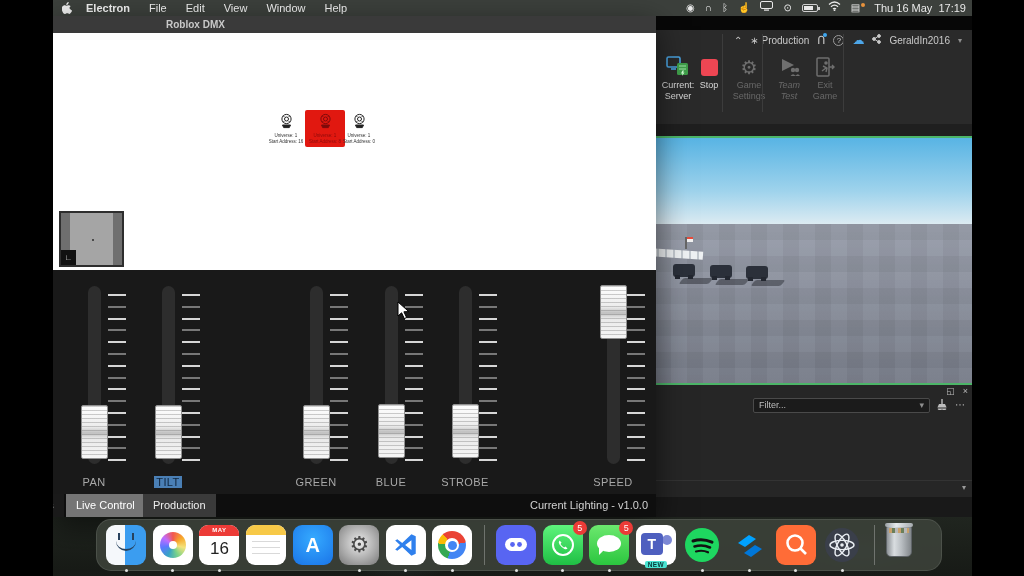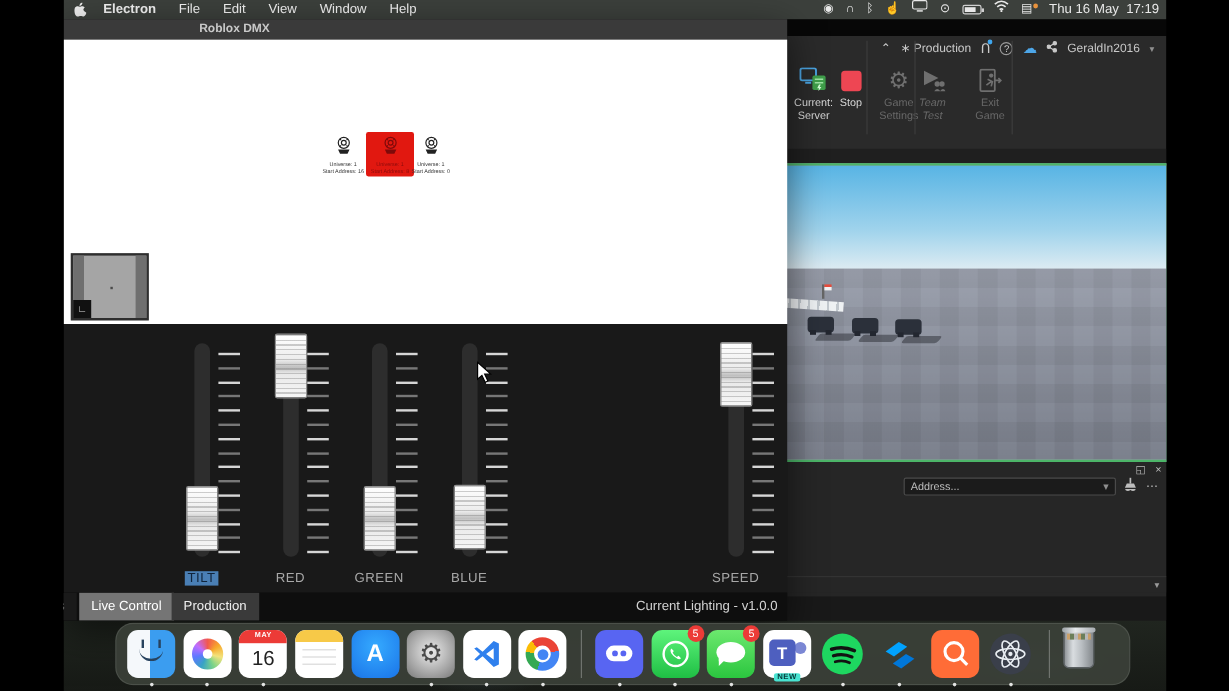--- a/index.html
+++ b/index.html
@@ -227,21 +227,21 @@
             </div>
             <div class="rlab">Stop</div>
           </div>
           <div class="rb disabled" style="left: 70px;">
             <div class="ric">
               <span class="gear-glyph">⚙</span>
             </div>
             <div class="rlab">Game
 Settings</div>
           </div>
-          <div class="rb disabled" style="left: 98px; font-style: italic;">
+          <div class="rb disabled" style="left: 110px; font-style: italic;">
             <div class="ric">
               <svg width="22" height="20" viewBox="0 0 22 20">
                 <path d="M4 2 L16 8 L4 14 Z" fill="#6f6f6f"></path>
                 <circle cx="15" cy="13" r="2.2" fill="#6f6f6f"></circle>
                 <circle cx="19" cy="13" r="2.2" fill="#6f6f6f"></circle>
                 <path d="M12.5 19 q2.5-3.5 5-.2 q2.5-3.3 4.5.2 Z" fill="#6f6f6f"></path>
               </svg>
             </div>
             <div class="rlab">Team
 Test</div>
@@ -280,21 +280,21 @@
         <div class="vp-head" style="left:91px;top:128px;"></div>
       </div>
 
       <div id="output">
         <div id="outhead">
           <span>◱</span>
           <span>×</span>
         </div>
         <div id="filterrow">
           <div id="filterbox">
-            <span>Address...</span>
+            <span>Filter...</span>
             <span class="caret">▾</span>
           </div>
           <span id="broom">
             <svg width="12" height="13" viewBox="0 0 12 13">
                 <g fill="#bdbdbd">
                   <rect x="5.3" y="0" width="1.4" height="5"></rect>
                   <path d="M3 5 h6 l1.6 3.4 h-9.2 Z"></path>
                   <path d="M1.8 9.4 h8.4 v1 q-2.1 1.4 -4.2 0 q-2.1 1.4 -4.2 0 Z"></path>
                 </g>
               </svg>
@@ -380,60 +380,60 @@
               </svg><div class="fx-line">Universe: 1</div><div class="fx-line">Start Address: 0</div></div>
           </div>
         <div id="minimap">
           <div class="col" style="left:0;"></div>
           <div class="col" style="right:0;"></div>
           <div class="dot"></div>
           <div class="corner">∟</div>
         </div>
       </div>
       <div id="sliderpanel">
+          <div class="scol" style="left: 4px;">
+            <div class="strack"></div>
+            <div class="stick" style="top: 24px;"></div>
+            <div class="stick dim" style="top: 35.8px;"></div>
+            <div class="stick" style="top: 47.6px;"></div>
+            <div class="stick dim" style="top: 59.4px;"></div>
+            <div class="stick" style="top: 71.2px;"></div>
+            <div class="stick dim" style="top: 83px;"></div>
+            <div class="stick" style="top: 94.8px;"></div>
+            <div class="stick dim" style="top: 106.6px;"></div>
+            <div class="stick" style="top: 118.4px;"></div>
+            <div class="stick dim" style="top: 130.2px;"></div>
+            <div class="stick" style="top: 142px;"></div>
+            <div class="stick dim" style="top: 153.8px;"></div>
+            <div class="stick" style="top: 165.6px;"></div>
+            <div class="stick dim" style="top: 177.4px;"></div>
+            <div class="stick" style="top: 189.2px;"></div>
+            <div class="shandle" style="top: 135.4px;"></div>
+            <div class="slabel"><span>PAN</span></div>
+          </div>
           <div class="scol" style="left: 78px;">
             <div class="strack"></div>
             <div class="stick" style="top: 24px;"></div>
             <div class="stick dim" style="top: 35.8px;"></div>
             <div class="stick" style="top: 47.6px;"></div>
             <div class="stick dim" style="top: 59.4px;"></div>
             <div class="stick" style="top: 71.2px;"></div>
             <div class="stick dim" style="top: 83px;"></div>
             <div class="stick" style="top: 94.8px;"></div>
             <div class="stick dim" style="top: 106.6px;"></div>
             <div class="stick" style="top: 118.4px;"></div>
             <div class="stick dim" style="top: 130.2px;"></div>
             <div class="stick" style="top: 142px;"></div>
             <div class="stick dim" style="top: 153.8px;"></div>
             <div class="stick" style="top: 165.6px;"></div>
             <div class="stick dim" style="top: 177.4px;"></div>
             <div class="stick" style="top: 189.2px;"></div>
             <div class="shandle" style="top: 135.4px;"></div>
             <div class="slabel"><span class="hl">TILT</span></div>
           </div>
-          <div class="scol" style="left: 152px;">
-            <div class="strack"></div>
-            <div class="stick" style="top: 24px;"></div>
-            <div class="stick dim" style="top: 35.8px;"></div>
-            <div class="stick" style="top: 47.6px;"></div>
-            <div class="stick dim" style="top: 59.4px;"></div>
-            <div class="stick" style="top: 71.2px;"></div>
-            <div class="stick dim" style="top: 83px;"></div>
-            <div class="stick" style="top: 94.8px;"></div>
-            <div class="stick dim" style="top: 106.6px;"></div>
-            <div class="stick" style="top: 118.4px;"></div>
-            <div class="stick dim" style="top: 130.2px;"></div>
-            <div class="stick" style="top: 142px;"></div>
-            <div class="stick dim" style="top: 153.8px;"></div>
-            <div class="stick" style="top: 165.6px;"></div>
-            <div class="stick dim" style="top: 177.4px;"></div>
-            <div class="stick" style="top: 189.2px;"></div>
-            <div class="shandle" style="top: 8px;"></div>
-            <div class="slabel"><span>RED</span></div>
-          </div>
           <div class="scol" style="left: 301px;">
             <div class="strack"></div>
             <div class="stick" style="top: 24px;"></div>
             <div class="stick dim" style="top: 35.8px;"></div>
             <div class="stick" style="top: 47.6px;"></div>
             <div class="stick dim" style="top: 59.4px;"></div>
             <div class="stick" style="top: 71.2px;"></div>
             <div class="stick dim" style="top: 83px;"></div>
             <div class="stick" style="top: 94.8px;"></div>
             <div class="stick dim" style="top: 106.6px;"></div>
@@ -460,20 +460,40 @@
             <div class="stick" style="top: 118.4px;"></div>
             <div class="stick dim" style="top: 130.2px;"></div>
             <div class="stick" style="top: 142px;"></div>
             <div class="stick dim" style="top: 153.8px;"></div>
             <div class="stick" style="top: 165.6px;"></div>
             <div class="stick dim" style="top: 177.4px;"></div>
             <div class="stick" style="top: 189.2px;"></div>
             <div class="shandle" style="top: 135.4px;"></div>
             <div class="slabel"><span>GREEN</span></div>
           </div>
+          <div class="scol" style="left: 375px;">
+            <div class="strack"></div>
+            <div class="stick" style="top: 24px;"></div>
+            <div class="stick dim" style="top: 35.8px;"></div>
+            <div class="stick" style="top: 47.6px;"></div>
+            <div class="stick dim" style="top: 59.4px;"></div>
+            <div class="stick" style="top: 71.2px;"></div>
+            <div class="stick dim" style="top: 83px;"></div>
+            <div class="stick" style="top: 94.8px;"></div>
+            <div class="stick dim" style="top: 106.6px;"></div>
+            <div class="stick" style="top: 118.4px;"></div>
+            <div class="stick dim" style="top: 130.2px;"></div>
+            <div class="stick" style="top: 142px;"></div>
+            <div class="stick dim" style="top: 153.8px;"></div>
+            <div class="stick" style="top: 165.6px;"></div>
+            <div class="stick dim" style="top: 177.4px;"></div>
+            <div class="stick" style="top: 189.2px;"></div>
+            <div class="shandle" style="top: 134.1px;"></div>
+            <div class="slabel"><span>STROBE</span></div>
+          </div>
           <div class="scol" style="left: 523px;">
             <div class="strack"></div>
             <div class="stick" style="top: 24px;"></div>
             <div class="stick dim" style="top: 35.8px;"></div>
             <div class="stick" style="top: 47.6px;"></div>
             <div class="stick dim" style="top: 59.4px;"></div>
             <div class="stick" style="top: 71.2px;"></div>
             <div class="stick dim" style="top: 83px;"></div>
             <div class="stick" style="top: 94.8px;"></div>
             <div class="stick dim" style="top: 106.6px;"></div>

